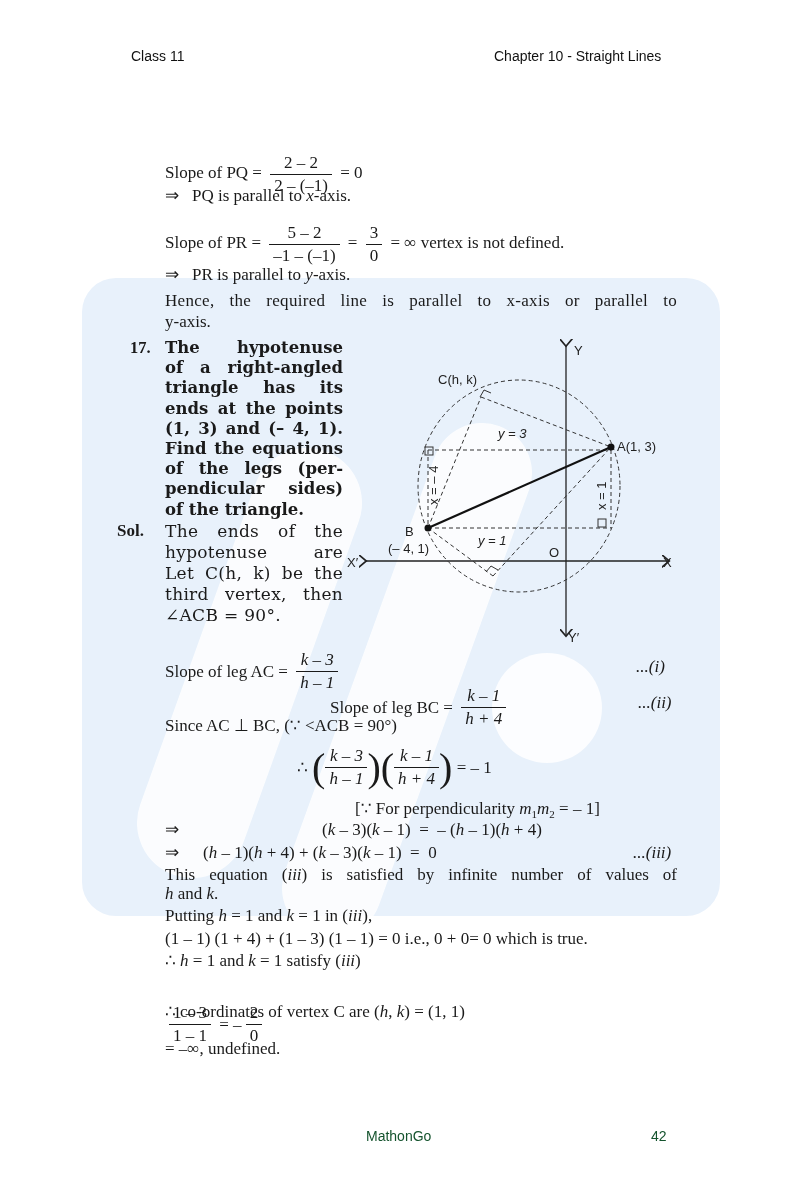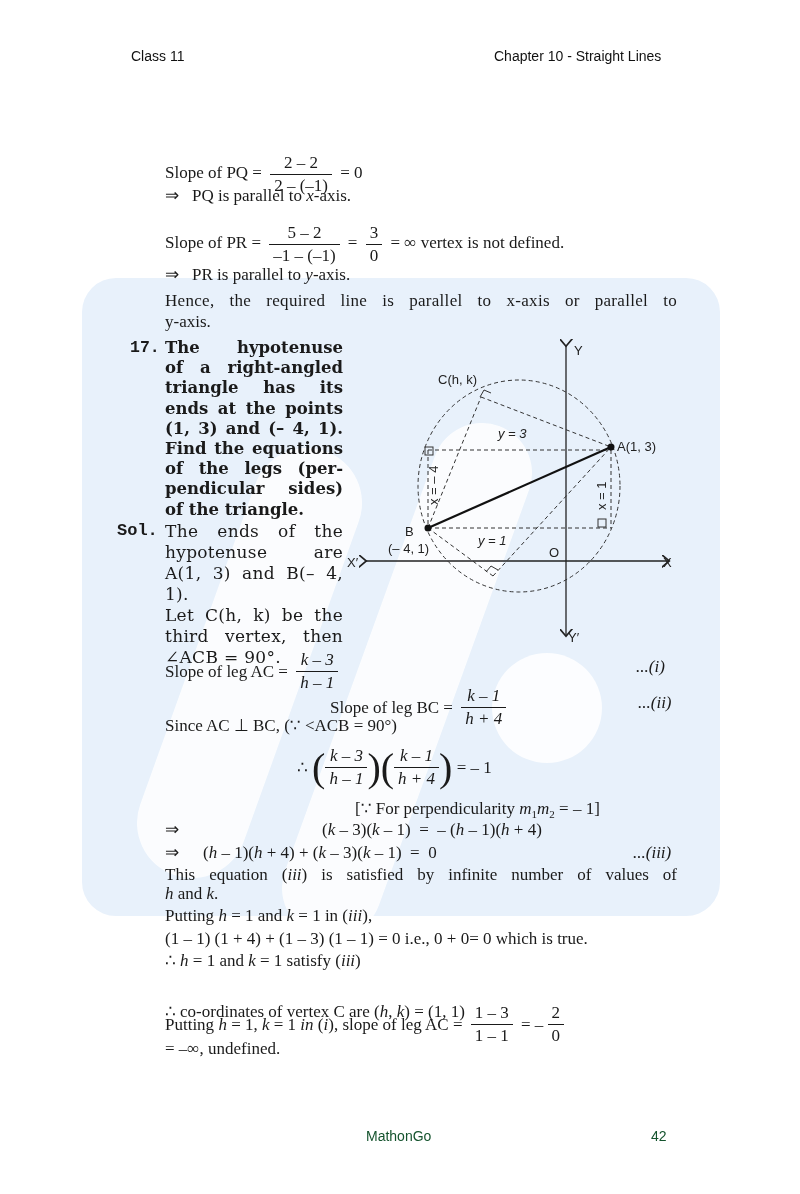--- a/index.html
+++ b/index.html
@@ -9,21 +9,21 @@
     font-family: "DejaVu Serif", "Liberation Serif", serif;
   }
   .hdr { position: absolute; top: 48px; font-family: "Liberation Sans", sans-serif; font-size: 14px; color: #111; }
   .ftr { position: absolute; top: 1128px; font-family: "Liberation Sans", sans-serif; font-size: 14px; color: #14532d; }
   .watermark { position: absolute; left: 82px; top: 278px; width: 638px; height: 638px; }
   .txt { position: absolute; font-size: 17px; line-height: 20px; white-space: nowrap; font-family: "Liberation Serif", serif; }
   i, .it { font-style: italic; }
   .frac { display: inline-block; vertical-align: middle; text-align: center; margin: 4px 4px; }
   .frac .num { display: block; padding: 0 4px; border-bottom: 1.2px solid #1a1a1a; line-height: 22px; }
   .frac .den { display: block; padding: 0 4px; line-height: 22px; }
-  .bold { font-weight: bold; font-family: Liberation Mono, monospace; }
+  .bold { font-weight: bold; font-family: Liberation Serif, serif; }
   .q { position: absolute; left: 165px; font-size: 16.5px; line-height: 20.2px; font-weight: bold; font-family: "DejaVu Serif", serif; width: 178px; text-align: justify; text-align-last: justify; }
   .sol { position: absolute; left: 165px; font-size: 17px; line-height: 21px; font-family: "DejaVu Serif", serif; width: 178px; letter-spacing: 0.3px; }
   .sol div { text-align: justify; text-align-last: justify; }
   .sol div.last { text-align-last: left; }
   .paren { font-size: 40px; line-height: 40px; vertical-align: middle; font-weight: 200; }
   .diagram-label { font-family: "Liberation Sans", sans-serif; font-size: 13px; fill: #222; }
 </style>
 </head>
 <body>
 
@@ -68,21 +68,20 @@
   <div>Find the equations</div>
   <div>of the legs (per-</div>
   <div>pendicular sides)</div>
   <div style="text-align-last:left;">of the triangle.</div>
 </div>
 
 <div class="txt bold" style="left:117px; top:521px; font-size:17px;">Sol.</div>
 <div class="sol" style="top:521px;">
   <div>The ends of the</div>
   <div>hypotenuse are</div>
-  <div>A(1, 3) and B(– 4, 1).</div>
   <div>Let C(h, k) be the</div>
   <div>third vertex, then</div>
   <div class="last">∠ACB = 90°.</div>
 </div>
 
 <svg style="position:absolute; left:340px; top:335px;" width="350" height="310" viewBox="340 335 350 310">
   <defs>
     <marker id="arr" markerWidth="10" markerHeight="10" refX="5" refY="5" orient="auto">
       <path d="M0,0 L6,5 L0,10" fill="none" stroke="#222" stroke-width="1.3"></path>
     </marker>
@@ -160,21 +159,20 @@
 
 <div class="txt" style="left:165px; top:865px; width:512px; text-align:justify; text-align-last:justify;">This equation (<i>iii</i>) is satisfied by infinite number of values of</div>
 <div class="txt" style="left:165px; top:884px;"><i>h</i> and <i>k</i>.</div>
 
 <div class="txt" style="left:165px; top:906px;">Putting <i>h</i> = 1 and <i>k</i> = 1 in (<i>iii</i>),</div>
 <div class="txt" style="left:165px; top:929px;">(1 – 1) (1 + 4) + (1 – 3) (1 – 1) = 0 i.e., 0 + 0= 0 which is true.</div>
 <div class="txt" style="left:165px; top:951px;">∴ <i>h</i> = 1 and <i>k</i> = 1 satisfy (<i>iii</i>)</div>
 <div class="txt" style="left:165px; top:973px;margin-top:29px;">∴ co-ordinates of vertex C are (<i>h</i>, <i>k</i>) = (1, 1)</div>
 
 <div class="txt" style="left:165px; top:998px;">
-  <span style="vertical-align:middle;">Putting <i>h</i> = 1, <i>k</i> = 1 <i>in</i> (<i>i</i>), slope of leg AC =</span>
   <span class="frac"><span class="num">1 – 3</span><span class="den">1 – 1</span></span>
   <span style="vertical-align:middle;">= –</span>
   <span class="frac" style="margin-left:0;"><span class="num">2</span><span class="den">0</span></span>
 </div>
 <div class="txt" style="left:165px; top:1039px;">= –∞, undefined.</div>
 
 <div class="ftr" style="left:366px;">MathonGo</div>
 <div class="ftr" style="left:651px;">42</div>
 
 </body></html>

